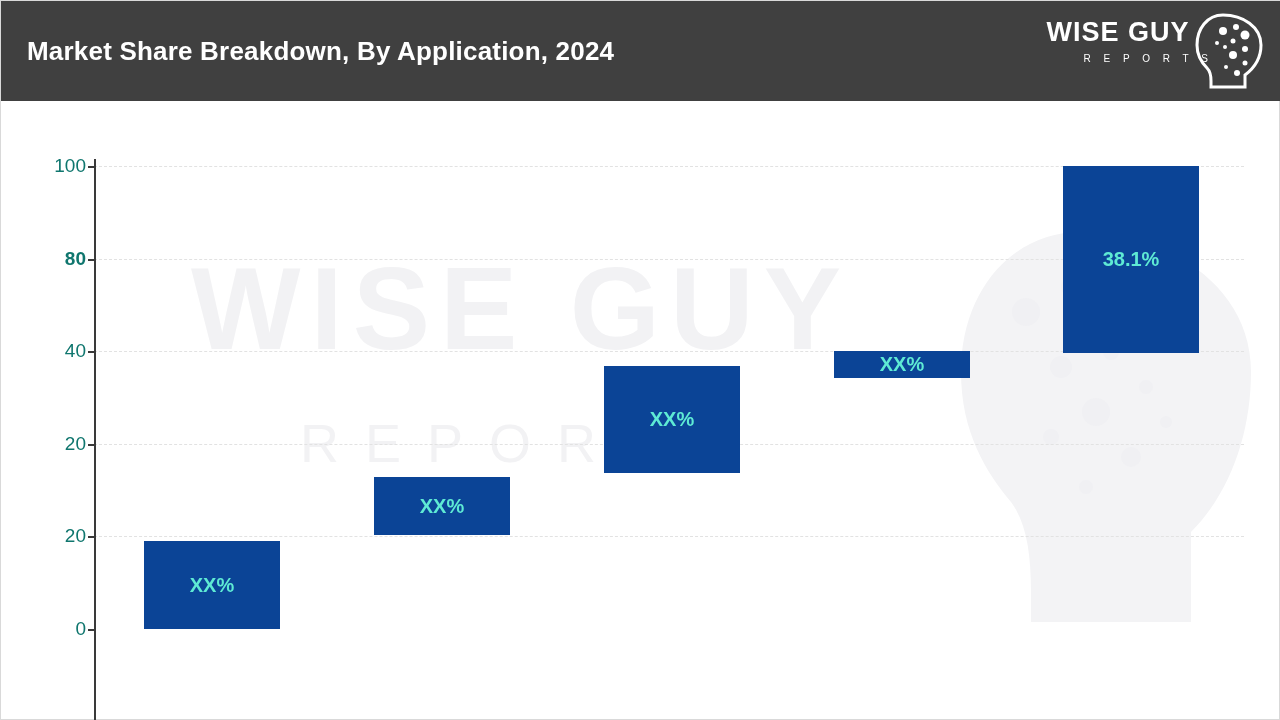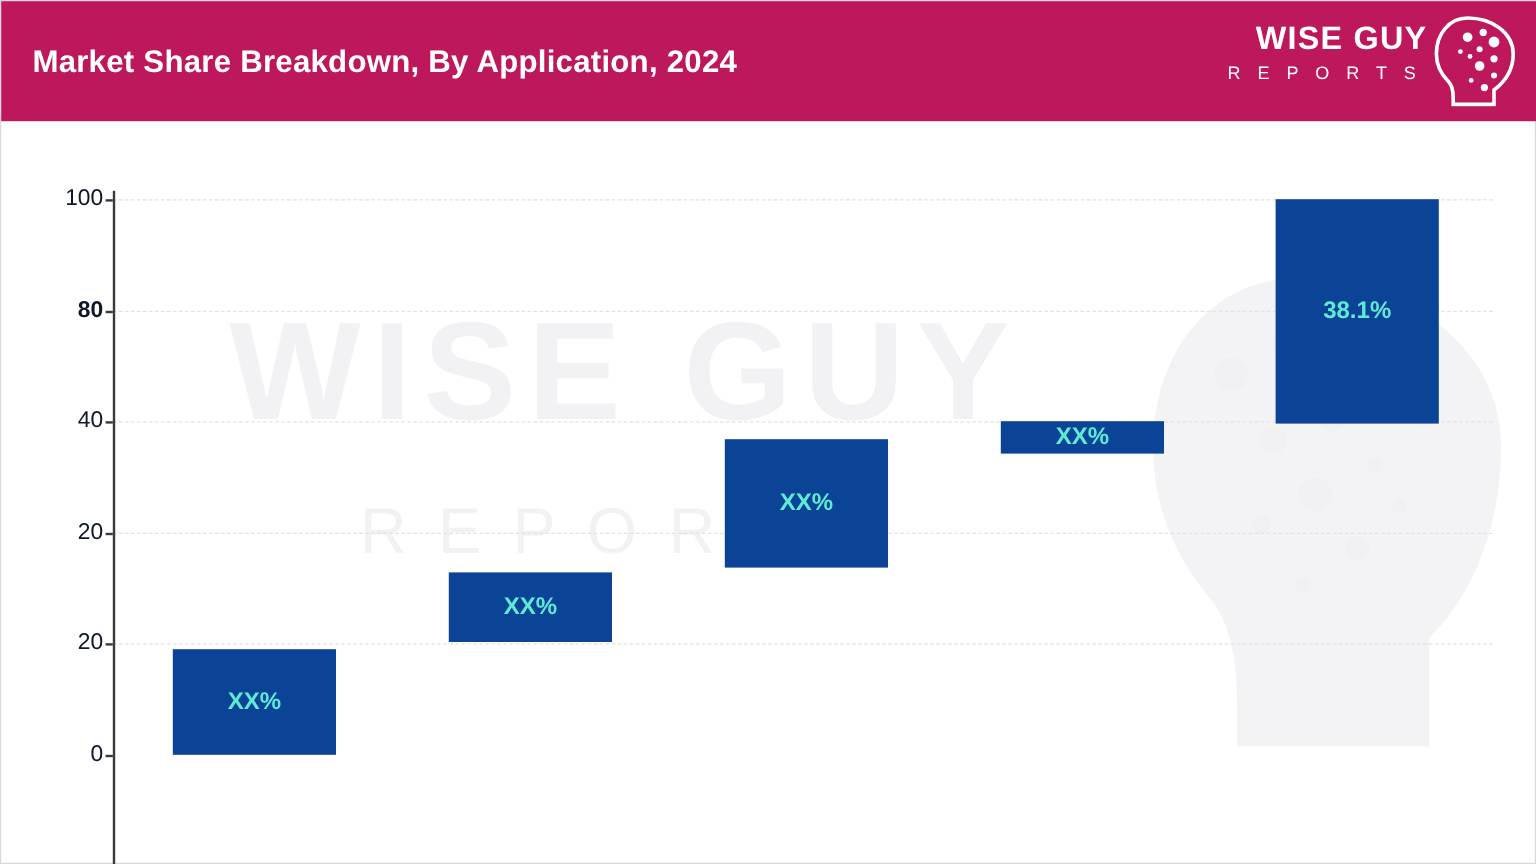--- a/index.html
+++ b/index.html
@@ -22,21 +22,21 @@
     background: #ffffff;
   }
 
   
   .header {
     position: absolute;
     left: 0;
     top: 0;
     width: 1280px;
     height: 100px;
-    background: #be185d;
+    background: #404040;
     display: flex;
     align-items: center;
   }
   .header-title {
     color: #ffffff;
     font-size: 26px;
     font-weight: bold;
     margin-left: 26px;
     letter-spacing: 0.2px;
   }
@@ -56,23 +56,23 @@
     color: #ffffff;
     font-size: 27px;
     font-weight: bold;
     letter-spacing: 1px;
   }
   .logo-sub {
     position: absolute;
     left: 0;
     top: 44px;
     width: 190px;
-    text-align: left;
+    text-align: right;
     color: #ffffff;
-    font-size: 15px;
+    font-size: 10px;
     letter-spacing: 5px;
   }
   .logo-mark {
     position: absolute;
     right: 6px;
     top: 2px;
     width: 74px;
     height: 78px;
   }
 
@@ -147,21 +147,21 @@
     top: 57px;
     width: 0;
     height: 575px;
     border-left: 2px solid #3a3a3a;
   }
   .ytick-label {
     position: absolute;
     right: 0;
     transform: translateY(-50%);
     font-size: 19px;
-    color: #0f172a;
+    color: #0f766e;
     text-align: right;
     width: 46px;
   }
   .ytick-wrap {
     position: absolute;
     left: 33px;
     top: 64px;
     width: 52px;
     height: 463px;
   }

